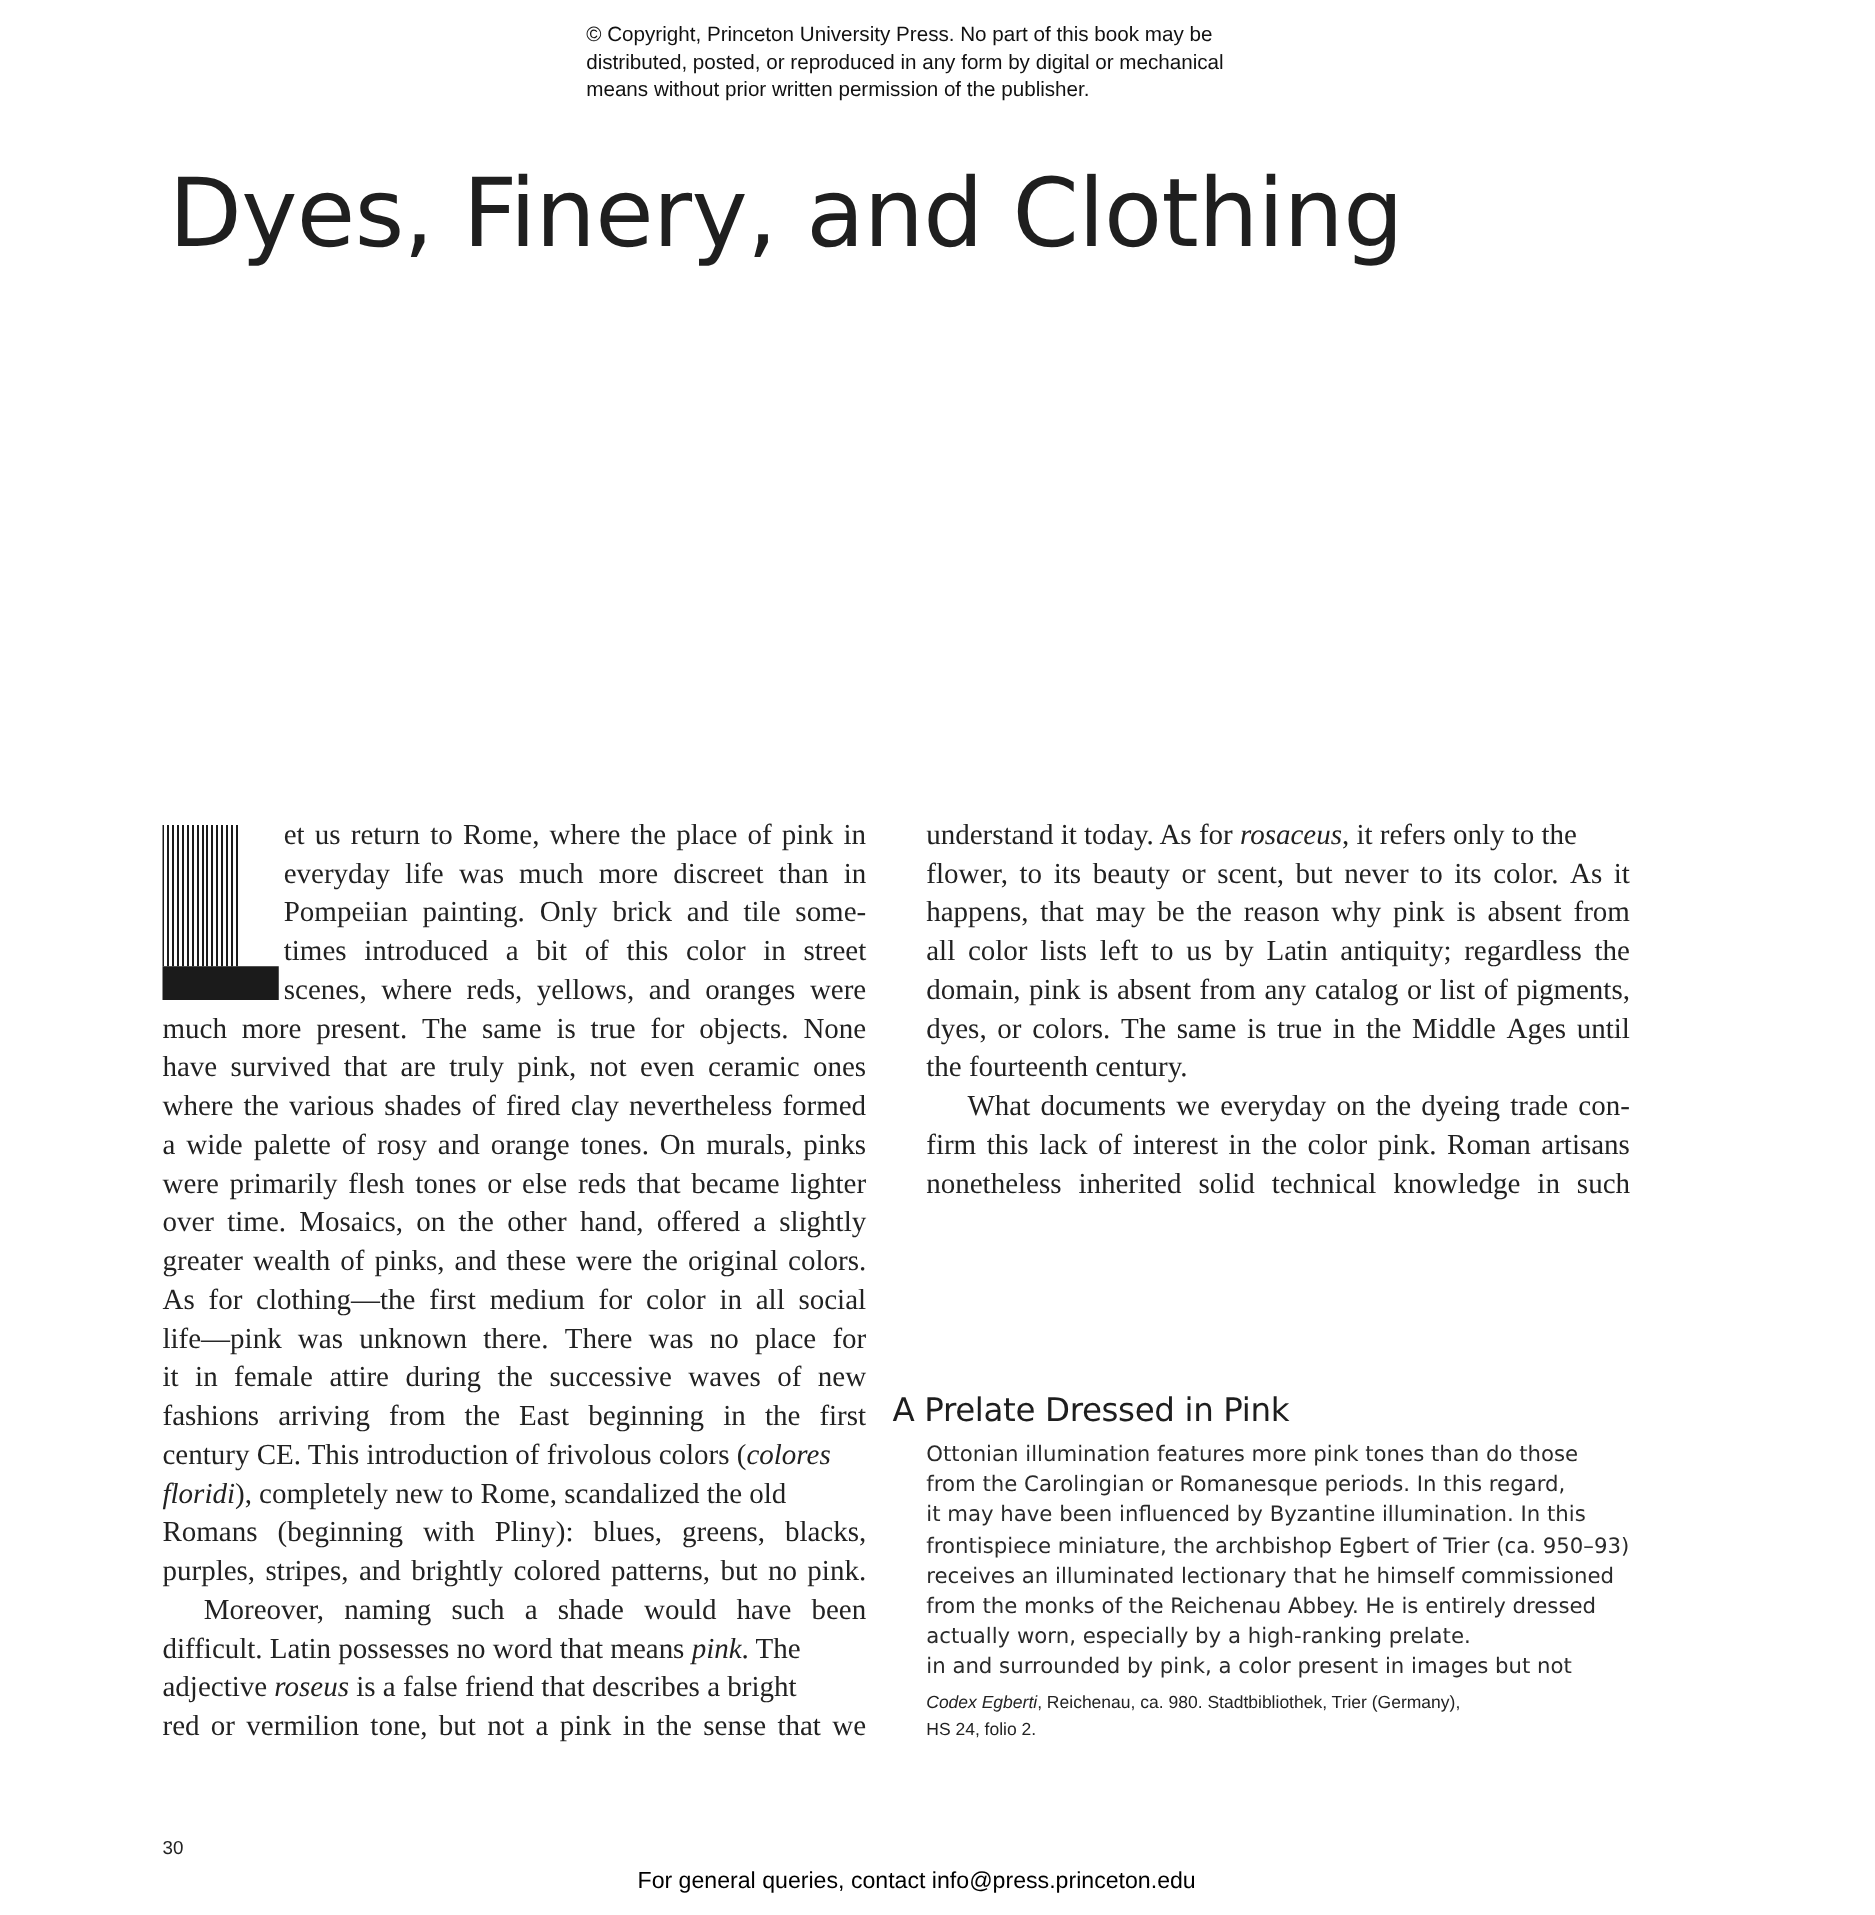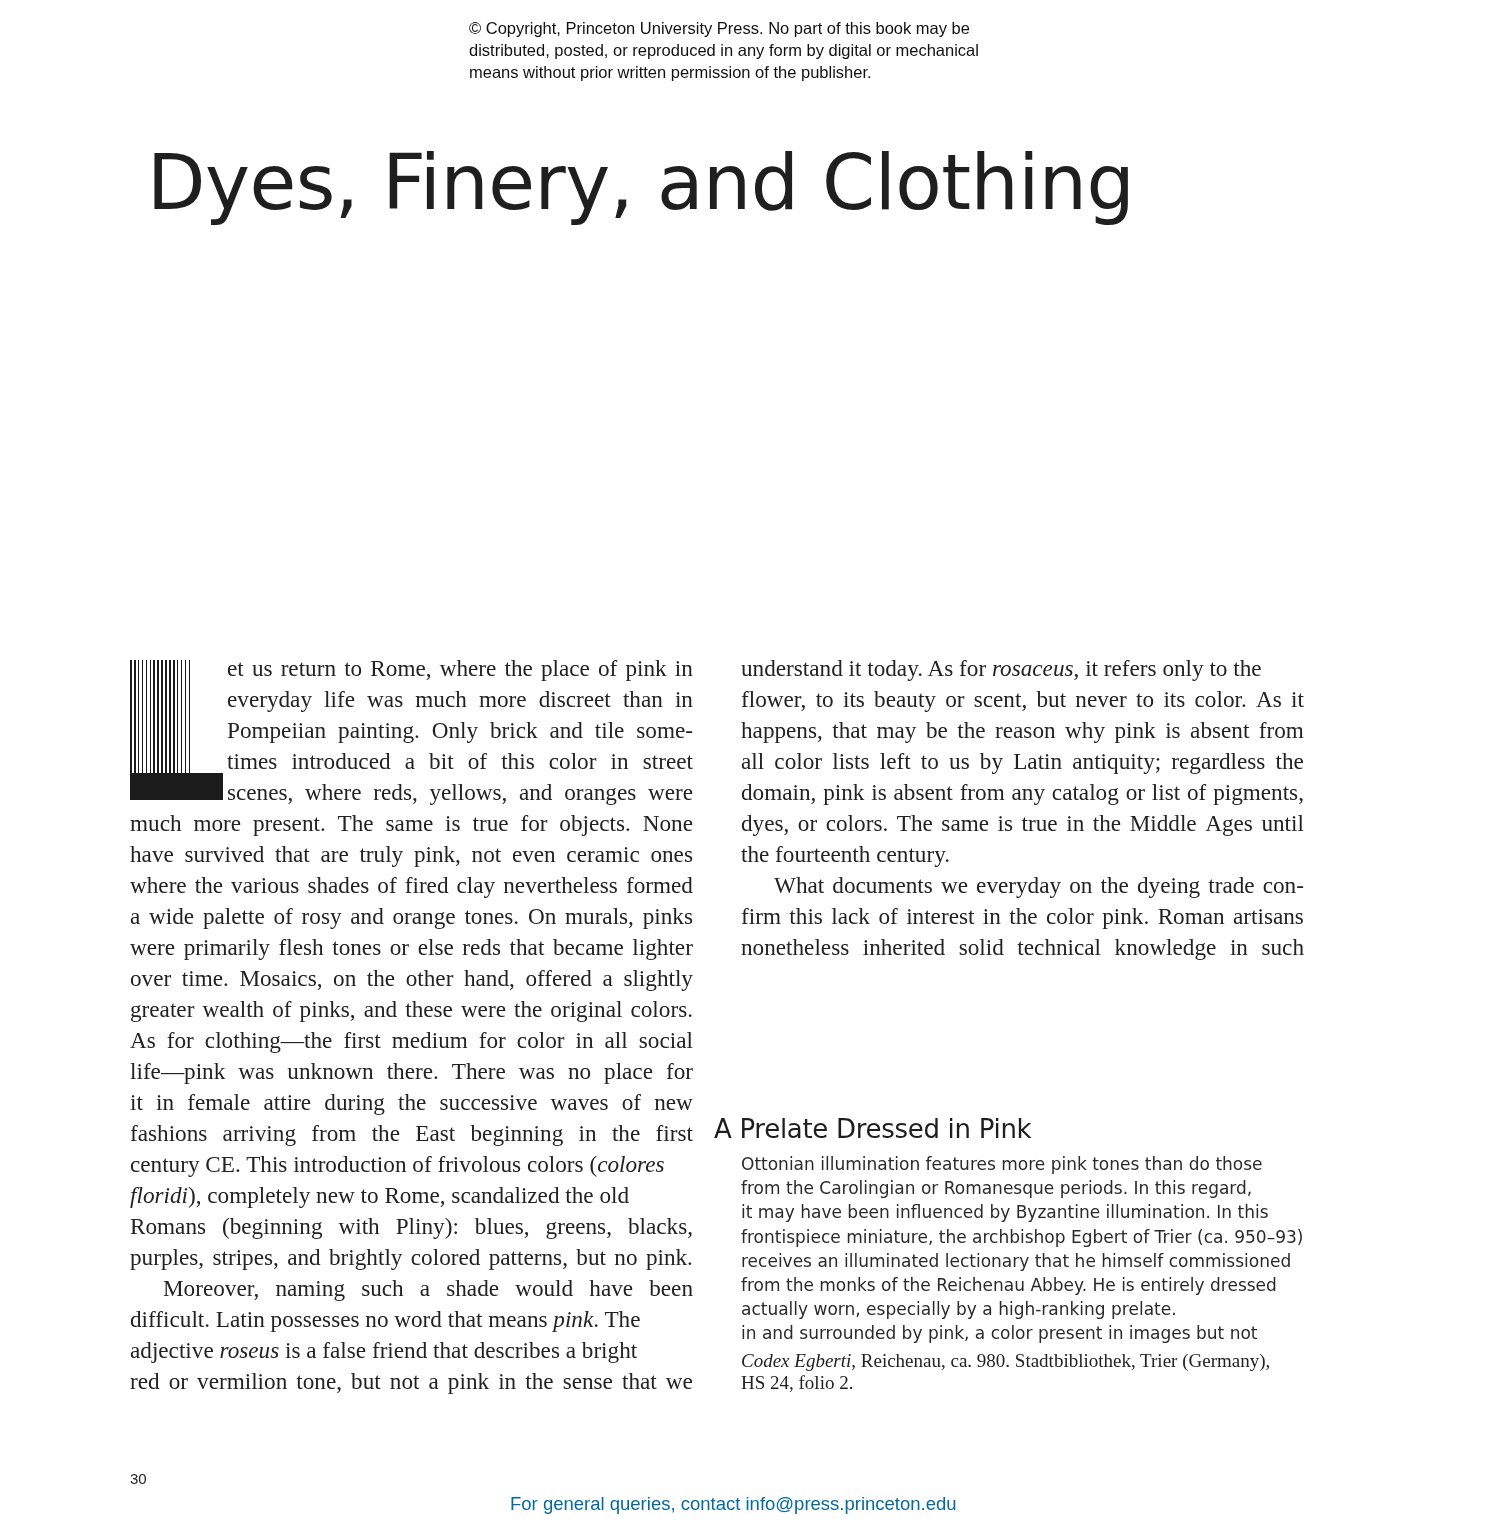--- a/index.html
+++ b/index.html
@@ -42,42 +42,42 @@
       white-space: nowrap; letter-spacing: -0.3px;
     }
     .sidebar-body {
       position: absolute; left: 741px; top: 1152px; width: 570px;
       font-family: "DejaVu Sans", sans-serif; font-size: 17px; line-height: 24.2px; color: #2a2a2a;
       font-weight: 400;
     }
     .sidebar-body div { white-space: nowrap; }
     .sidebar-credit {
       position: absolute; left: 741px; top: 1350px; width: 570px;
-      font-family: Liberation Serif, serif; font-size: 19px; line-height: 22px; color: #222;
+      font-family: Liberation Sans, sans-serif; font-size: 14px; line-height: 22px; color: #222;
     }
     .sidebar-credit div { white-space: nowrap; }
     .page-num {
       position: absolute; left: 130px; top: 1470px;
       font-family: "Liberation Sans", sans-serif; font-size: 15px; color: #222;
     }
     .footer {
       position: absolute; left: 510px; top: 1493px;
-      font-family: "Liberation Sans", sans-serif; font-size: 18.5px; color: #0369a1; white-space: nowrap;
+      font-family: "Liberation Sans", sans-serif; font-size: 18.5px; color: #000000; white-space: nowrap;
     }
   </style>
 </head>
 <body>
 
 <div class="copyright">
   <div>© Copyright, Princeton University Press. No part of this book may be</div>
   <div>distributed, posted, or reproduced in any form by digital or mechanical</div>
   <div>means without prior written permission of the publisher.</div>
 </div>
 
-<h1 class="title" style="margin:17px;">Dyes, Finery, and Clothing</h1>
+<h1 class="title" style="margin:5px;">Dyes, Finery, and Clothing</h1>
 
 <div class="dropcap">
   <div class="stripes"></div>
   <div class="bar"></div>
 </div>
 
 <div class="col col-left">
   <div class="line dc">
       <span class="w">et</span>
       <span class="w">us</span>

